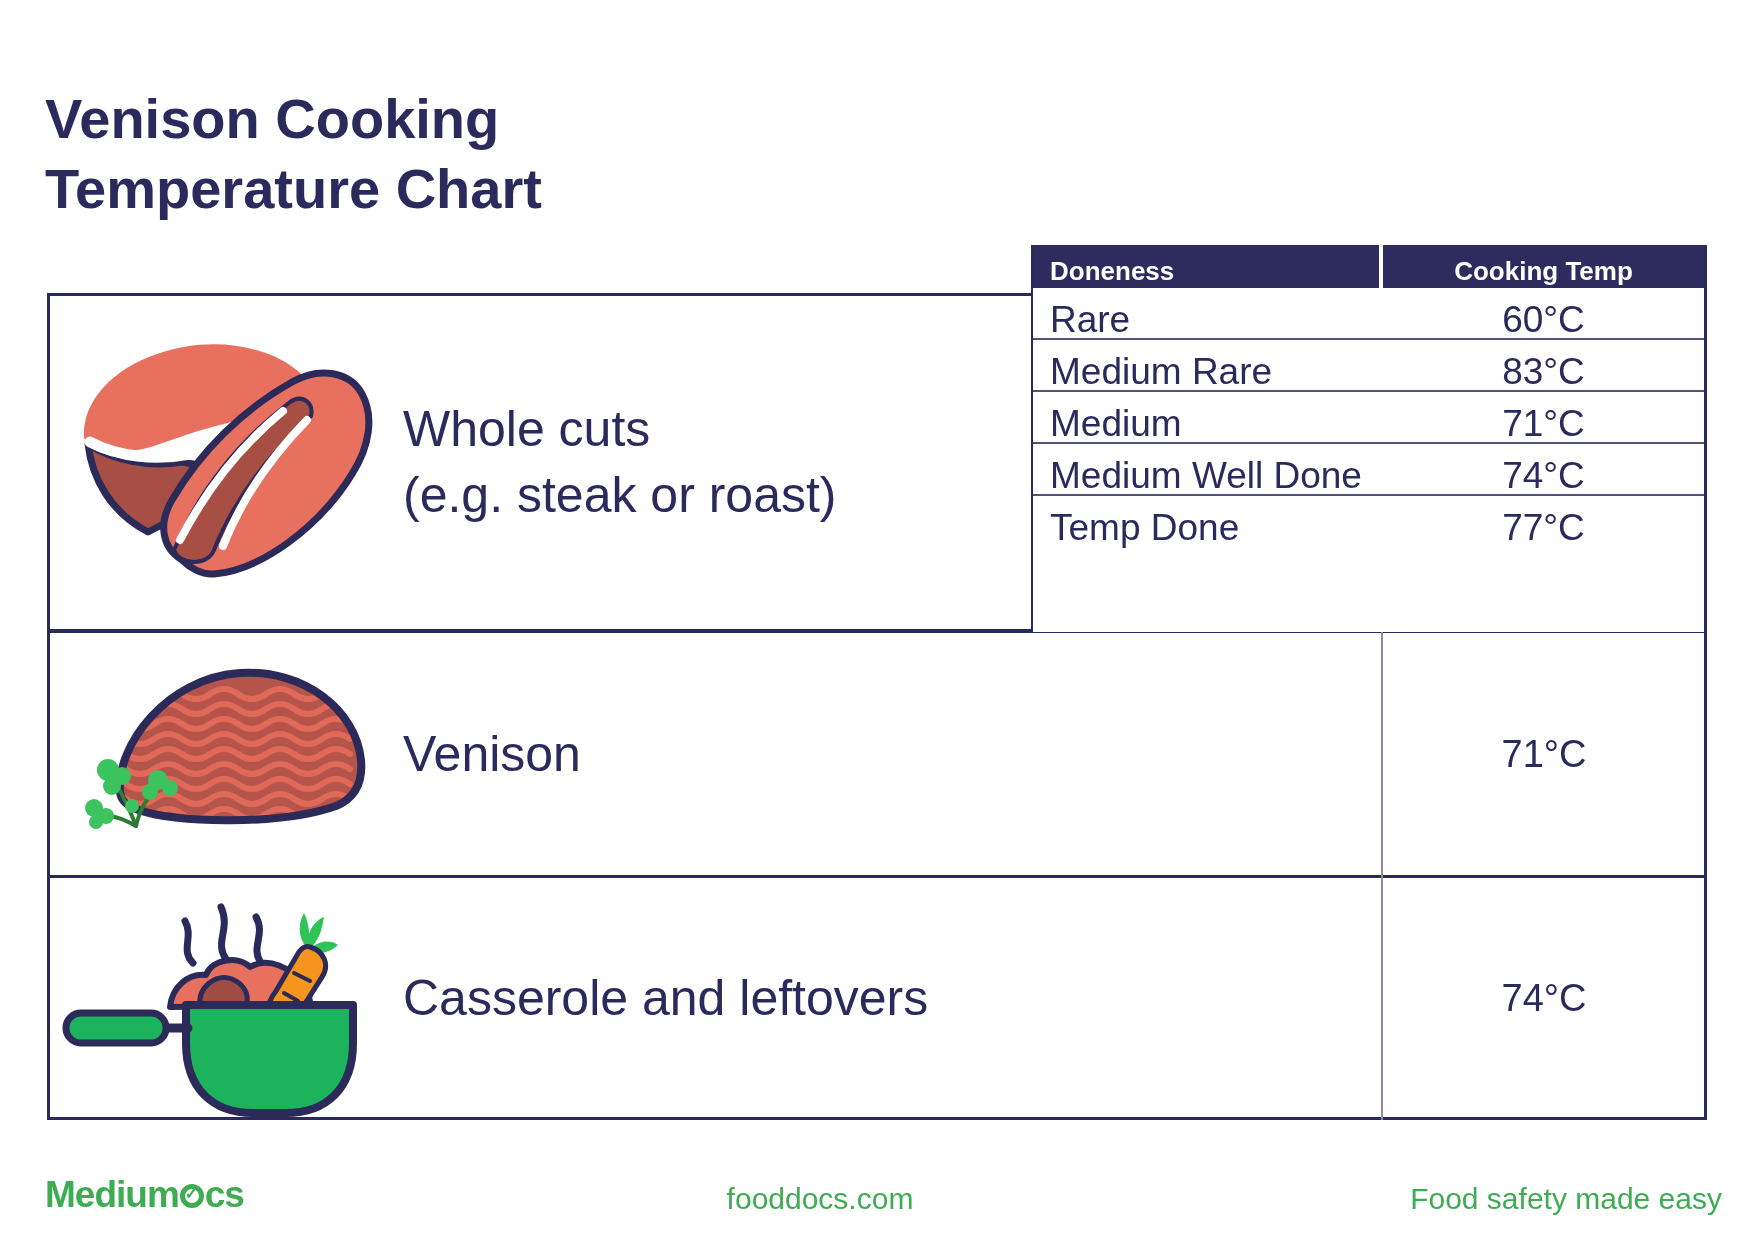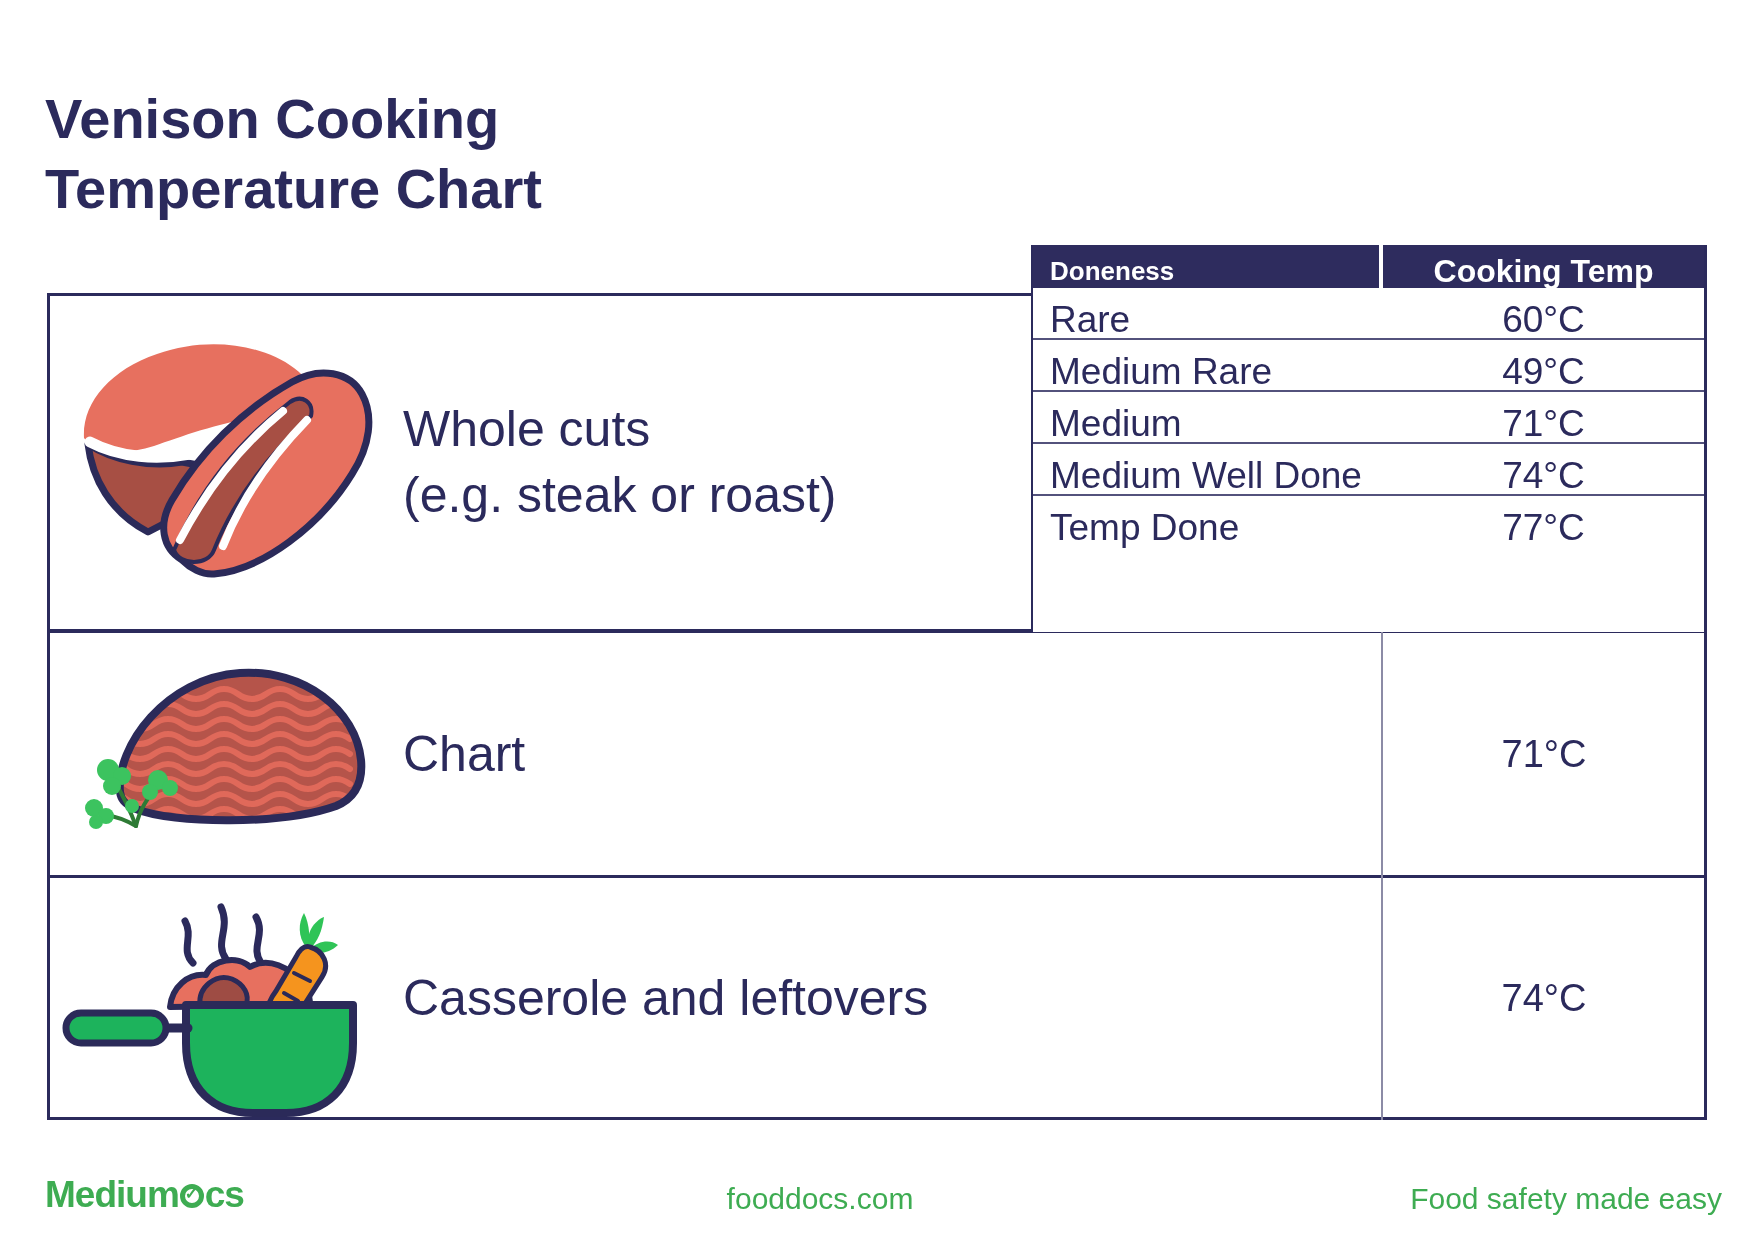--- a/index.html
+++ b/index.html
@@ -18,21 +18,21 @@
   .hline2 { position:absolute; left:47px; top:875px; width:1660px; height:3px; background:#2B2A5C; }
   .vline  { position:absolute; left:1381px; top:297px; width:2px; height:823px; background:#8C8BA6; }
   
   .doneness { position:absolute; left:1031px; top:245px; width:676px; height:387px;
               box-sizing:border-box; border-left:2px solid #2B2A5C; border-right:3px solid #2B2A5C;
               background:#ffffff; }
   .dhead { display:flex; height:43px; }
   .dhead-left { width:346px; background:#2E2C5E; color:#ffffff; font-size:26px; font-weight:700;
                 line-height:52px; padding-left:17px; box-sizing:border-box; }
   .dhead-gap { width:4px; background:#ffffff; }
-  .dhead-right { flex:1; background:#2E2C5E; color:#ffffff; font-size:32px; font-weight:700;
+  .dhead-right { flex:1; background:#2E2C5E; color:#ffffff; font-size:26px; font-weight:700;
                  line-height:52px; text-align:center; }
   .drow { position:relative; height:52px; border-bottom:2px solid #53527C; box-sizing:border-box;
           font-size:37px; color:#2B2A5C; }
   .drow:last-child { border-bottom:none; }
   .dlabel { position:absolute; left:17px; top:0; line-height:64px; white-space:nowrap; }
   .dtemp  { position:absolute; left:350px; width:321px; top:0; line-height:64px; text-align:center; }
   
   .cat-label { position:absolute; left:403px; font-size:50px; line-height:66px; color:#2B2A5C; white-space:nowrap; }
   .cat-temp  { position:absolute; left:1383px; width:322px; text-align:center; font-size:38px;
                line-height:46px; color:#2B2A5C; }
@@ -68,41 +68,41 @@
       <div class="dhead-left">Doneness</div>
       <div class="dhead-gap"></div>
       <div class="dhead-right">Cooking Temp</div>
     </div>
     <div class="drow">
       <span class="dlabel">Rare</span>
       <span class="dtemp">60°C</span>
     </div>
     <div class="drow">
       <span class="dlabel">Medium Rare</span>
-      <span class="dtemp">49°C</span>
+      <span class="dtemp">83°C</span>
     </div>
     <div class="drow">
       <span class="dlabel">Medium</span>
       <span class="dtemp">71°C</span>
     </div>
     <div class="drow">
       <span class="dlabel">Medium Well Done</span>
       <span class="dtemp">74°C</span>
     </div>
     <div class="drow">
       <span class="dlabel">Temp Done</span>
       <span class="dtemp">77°C</span>
     </div>
   </div>
 
   <div class="cat-label" style="top:396px;">
     <div>Whole cuts</div>
     <div>(e.g. steak or roast)</div>
   </div>
-  <div class="cat-label" style="top:721px;">Chart</div>
+  <div class="cat-label" style="top:721px;">Venison</div>
   <div class="cat-label" style="top:965px;">Casserole and leftovers</div>
 
   <div class="cat-temp" style="top:731px;">71°C</div>
   <div class="cat-temp" style="top:975px;">74°C</div>
 
   <svg class="icon" style="left:62px; top:298px;" width="320" height="285" viewBox="0 0 320 285">
 
     <path fill="#E7705F" d="M22,140 C20,105 48,72 95,56 C145,38 200,46 232,70 C250,83 256,100 250,112
                             L200,118 C160,124 120,138 92,148 C60,158 32,154 22,140 Z"></path>
 

